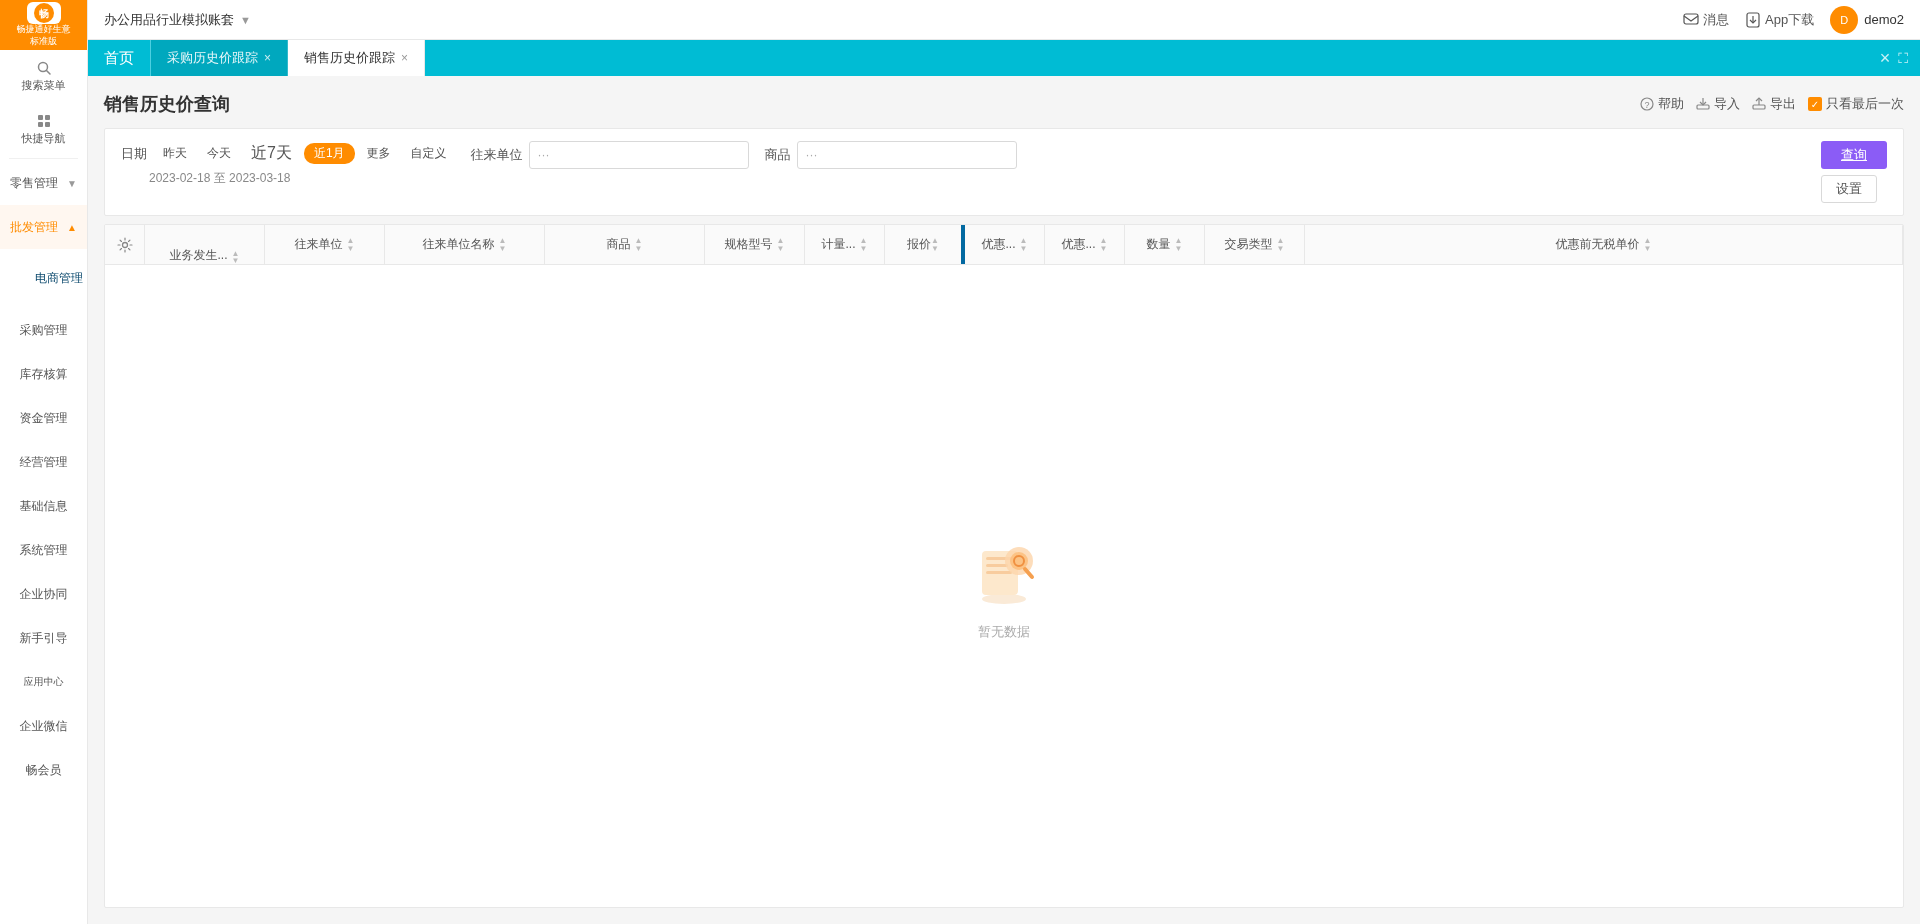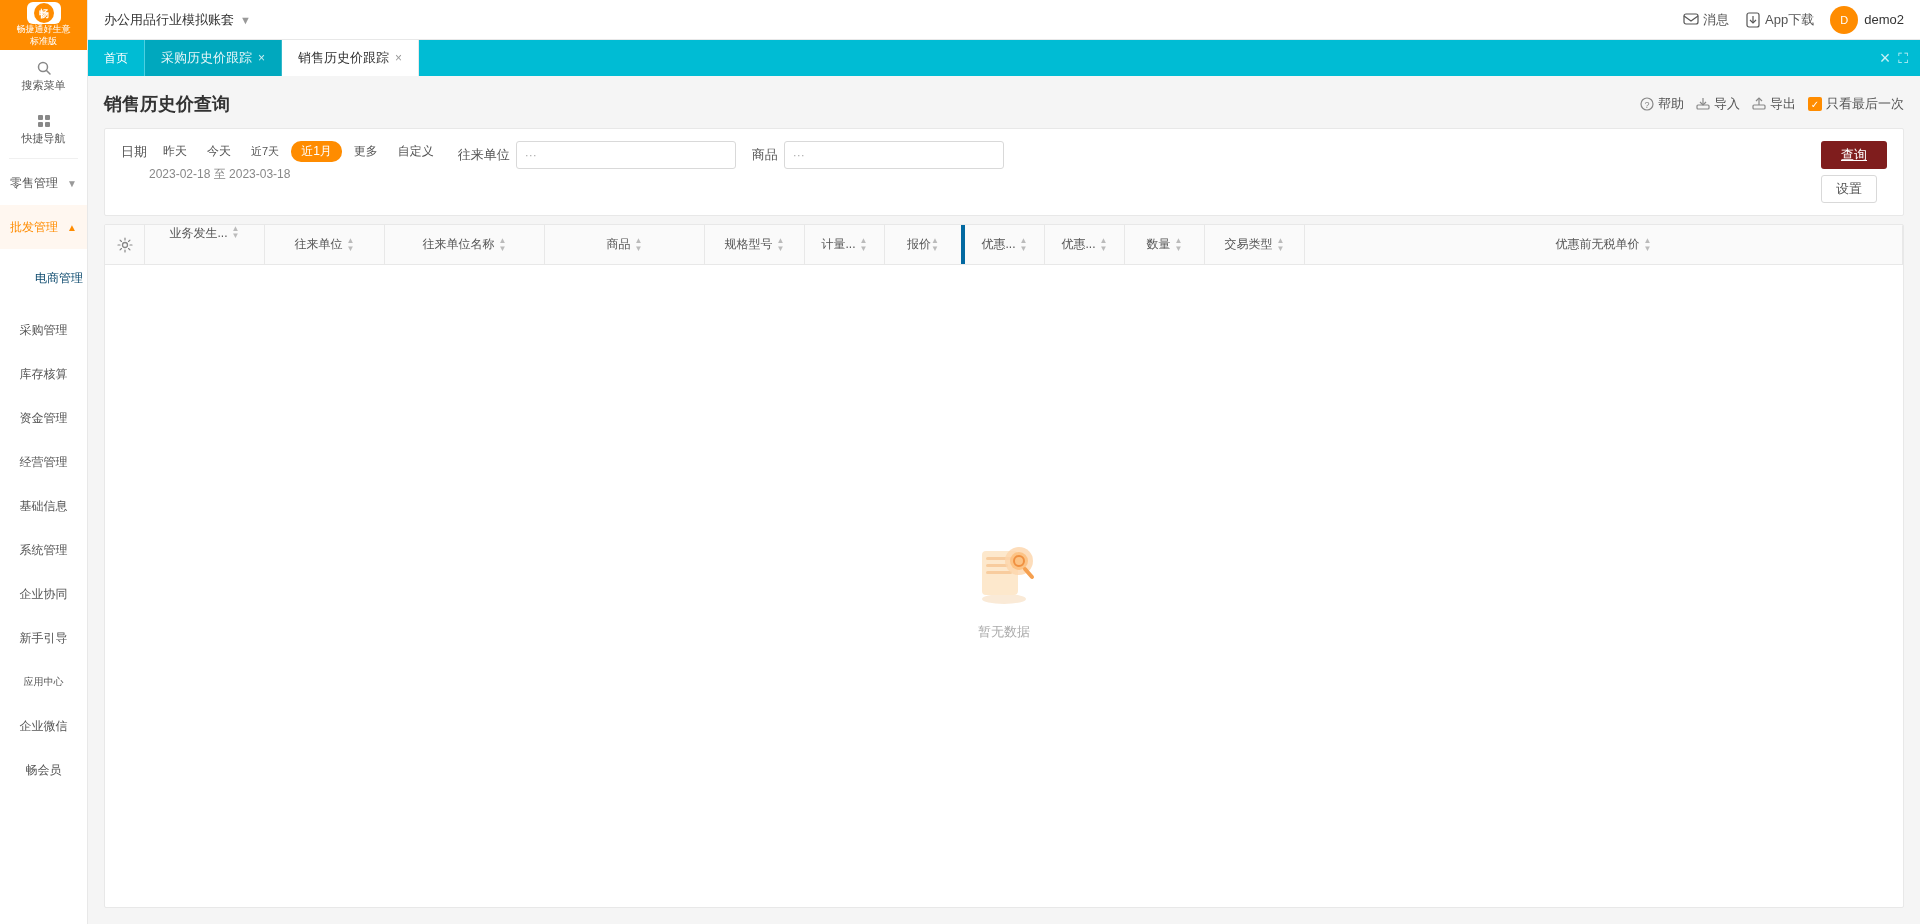--- a/index.html
+++ b/index.html
@@ -123,21 +123,21 @@
         <span>App下载</span>
       </div>
       <div style="display:flex;align-items:center;gap:6px;cursor:pointer;">
         <div style="width:28px;height:28px;border-radius:50%;background:#ff8c00;display:flex;align-items:center;justify-content:center;color:#fff;font-size:11px;">D</div>
         <span style="font-size:13px;color:#333;">demo2</span>
       </div>
     </div>
   </div>
 
   <div style="height:36px;background:#00bcd4;display:flex;align-items:center;">
-    <div style="display:flex;align-items:center;padding:0 16px;height:36px;font-size:12px;cursor:pointer;color:#fff;border-right:1px solid rgba(255,255,255,0.3);">
+    <div style="display:flex;align-items:center;padding:0 16px;height:36px;font-size:15px;cursor:pointer;color:#fff;border-right:1px solid rgba(255,255,255,0.3);">
       <span>首页</span>
     </div>
     <div style="display:flex;align-items:center;gap:6px;padding:0 16px;height:36px;font-size:13px;cursor:pointer;color:rgba(255,255,255,0.9);background:rgba(0,0,0,0.1);border-right:1px solid rgba(255,255,255,0.2);">
       <span>采购历史价跟踪</span>
       <span style="color:rgba(255,255,255,0.8);font-size:12px;cursor:pointer;">×</span>
     </div>
     <div style="display:flex;align-items:center;gap:6px;padding:0 16px;height:36px;font-size:13px;cursor:pointer;color:#333;background:#fff;border-right:1px solid #e8e8e8;">
       <span>销售历史价跟踪</span>
       <span style="color:#999;font-size:12px;cursor:pointer;">×</span>
     </div>
@@ -185,21 +185,21 @@
 
     <div style="background:#fff;padding:12px 16px;border-radius:2px;margin-bottom:8px;border:1px solid #e8e8e8;">
       <div style="display:flex;align-items:flex-start;justify-content:space-between;flex-wrap:wrap;gap:12px;">
         <div style="display:flex;align-items:flex-start;flex-wrap:wrap;gap:16px;">
 
           <div style="display:flex;flex-direction:column;gap:4px;">
             <div style="display:flex;align-items:center;gap:4px;">
               <span style="font-size:13px;color:#555;margin-right:4px;">日期</span>
               <span style="padding:2px 8px;font-size:12px;color:#555;cursor:pointer;">昨天</span>
               <span style="padding:2px 8px;font-size:12px;color:#555;cursor:pointer;">今天</span>
-              <span style="padding:2px 8px;font-size:11px;color:#555;cursor:pointer;">近7天</span>
+              <span style="padding:2px 8px;font-size:16px;color:#555;cursor:pointer;">近7天</span>
               <span style="padding:2px 10px;font-size:12px;color:#fff;cursor:pointer;background:#ff8c00;border-radius:10px;">近1月</span>
               <span style="padding:2px 8px;font-size:12px;color:#555;cursor:pointer;">更多</span>
               <span style="padding:2px 8px;font-size:12px;color:#555;cursor:pointer;">自定义</span>
             </div>
             <div style="display:flex;align-items:center;padding-left:28px;">
               <span style="font-size:12px;color:#888;">2023-02-18 至 2023-03-18</span>
             </div>
           </div>
 
           <div style="display:flex;align-items:center;gap:6px;">
@@ -210,36 +210,36 @@
           </div>
 
           <div style="display:flex;align-items:center;gap:6px;">
             <span style="font-size:13px;color:#555;">商品</span>
             <div style="width:220px;height:28px;border:1px solid #d9d9d9;border-radius:3px;padding:0 8px;font-size:12px;color:#aaa;display:flex;align-items:center;justify-content:space-between;cursor:pointer;background:#fff;">
               <span>···</span>
             </div>
           </div>
         </div>
         <div style="display:flex;align-items:flex-start;flex-direction:column;gap:6px;">
-          <button style="background:#7f1d1d;color:#fff;border:none;padding:4px 20px;border-radius:3px;font-size:13px;cursor:pointer;height:28px;display:flex;align-items:center;text-decoration:underline;">查询</button>
+          <button style="background:#8b5cf6;color:#fff;border:none;padding:4px 20px;border-radius:3px;font-size:13px;cursor:pointer;height:28px;display:flex;align-items:center;text-decoration:underline;">查询</button>
           <button style="background:#fff;color:#555;border:1px solid #d9d9d9;padding:4px 14px;border-radius:3px;font-size:13px;cursor:pointer;height:28px;display:flex;align-items:center;gap:4px;">设置</button>
         </div>
       </div>
     </div>
 
     <div style="flex:1;background:#fff;border:1px solid #e8e8e8;border-radius:2px;overflow:hidden;display:flex;flex-direction:column;">
 
       <div style="display:flex;align-items:center;background:#fafafa;border-bottom:1px solid #e8e8e8;height:40px;flex-shrink:0;">
         <div style="width:40px;height:100%;display:flex;align-items:center;justify-content:center;border-right:1px solid #e8e8e8;">
           <svg width="16" height="16" viewBox="0 0 16 16">
               <circle cx="8" cy="8" r="2.5" stroke="#888" stroke-width="1.3" fill="none"></circle>
               <path d="M8 1v2M8 13v2M1 8h2M13 8h2M3.05 3.05l1.41 1.41M11.54 11.54l1.41 1.41M3.05 12.95l1.41-1.41M11.54 4.46l1.41-1.41" stroke="#888" stroke-width="1.2" stroke-linecap="round"></path>
             </svg>
         </div>
-        <div style="width:120px;height:100%;display:flex;align-items:flex-start;justify-content:center;border-right:1px solid #e8e8e8;gap:4px;font-size:12px;color:#555;">
+        <div style="width:120px;height:100%;display:flex;align-items:flex-end;justify-content:center;border-right:1px solid #e8e8e8;gap:4px;font-size:12px;color:#555;">
           <span>业务发生...</span>
           <span style="display:flex;flex-direction:column;font-size:8px;color:#bbb;line-height:0.9;">▲<br>▼</span>
         </div>
         <div style="width:120px;height:100%;display:flex;align-items:center;justify-content:center;border-right:1px solid #e8e8e8;gap:4px;font-size:12px;color:#555;">
           <span>往来单位</span>
           <span style="display:flex;flex-direction:column;font-size:8px;color:#bbb;line-height:0.9;">▲<br>▼</span>
         </div>
         <div style="width:160px;height:100%;display:flex;align-items:center;justify-content:center;border-right:1px solid #e8e8e8;gap:4px;font-size:12px;color:#555;">
           <span>往来单位名称</span>
           <span style="display:flex;flex-direction:column;font-size:8px;color:#bbb;line-height:0.9;">▲<br>▼</span>

